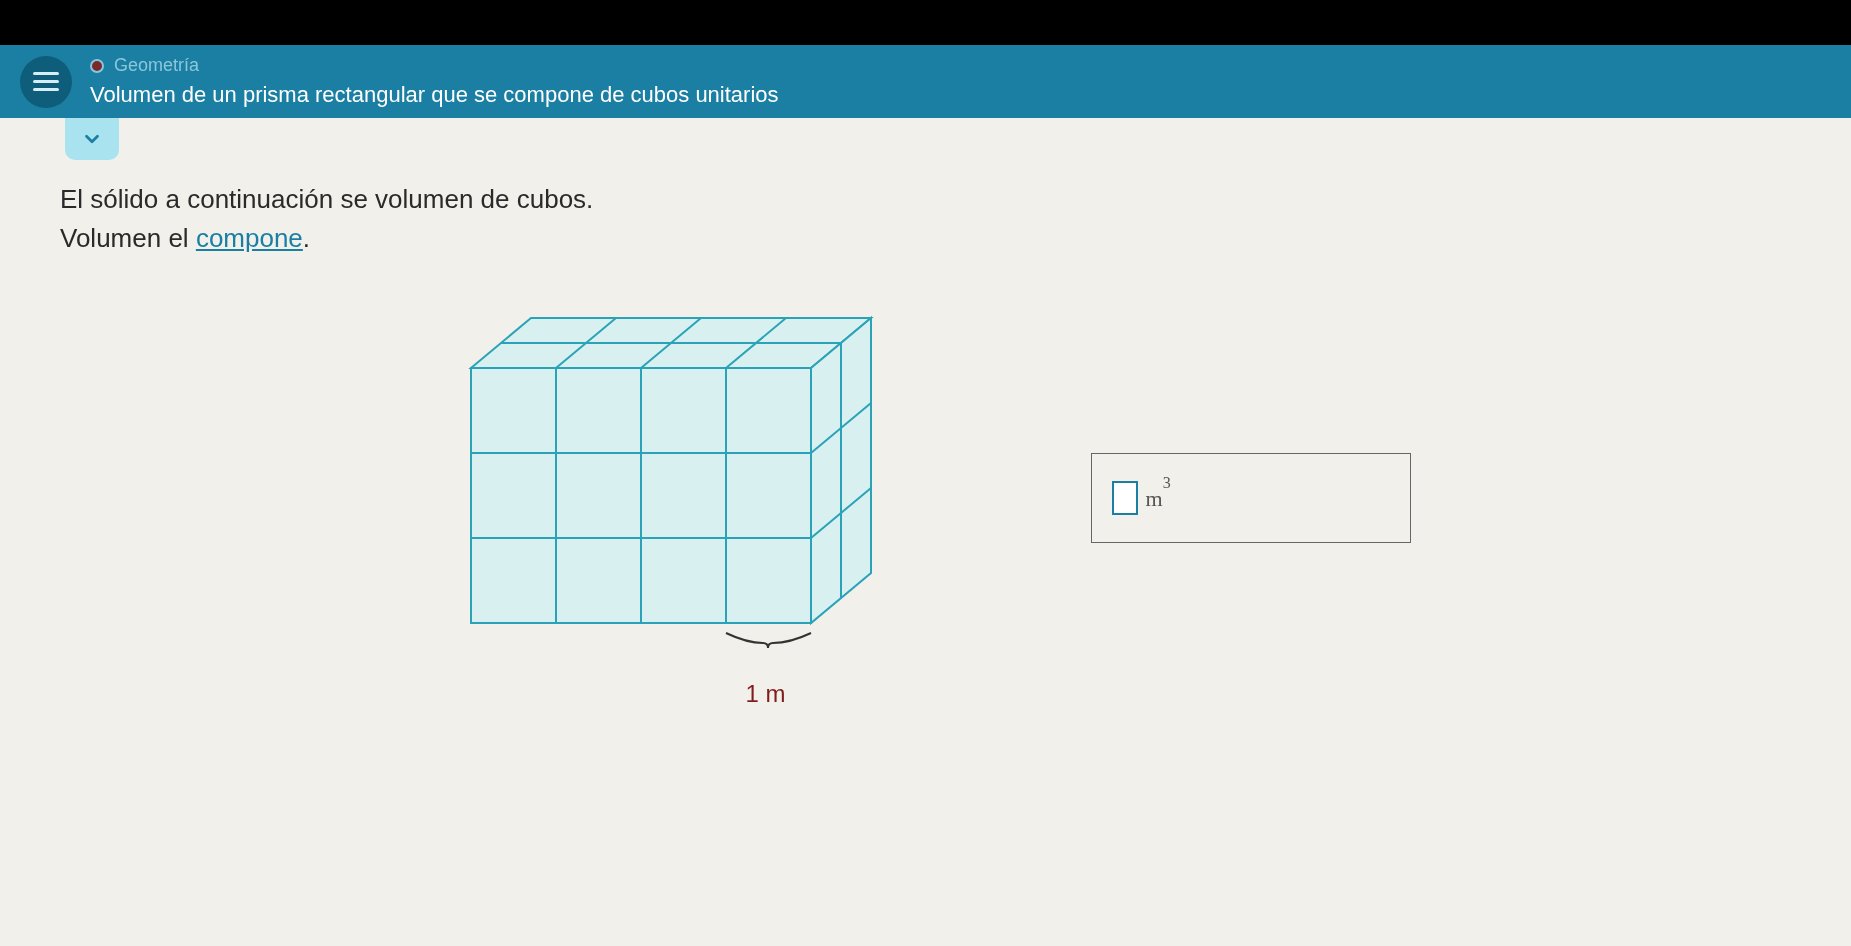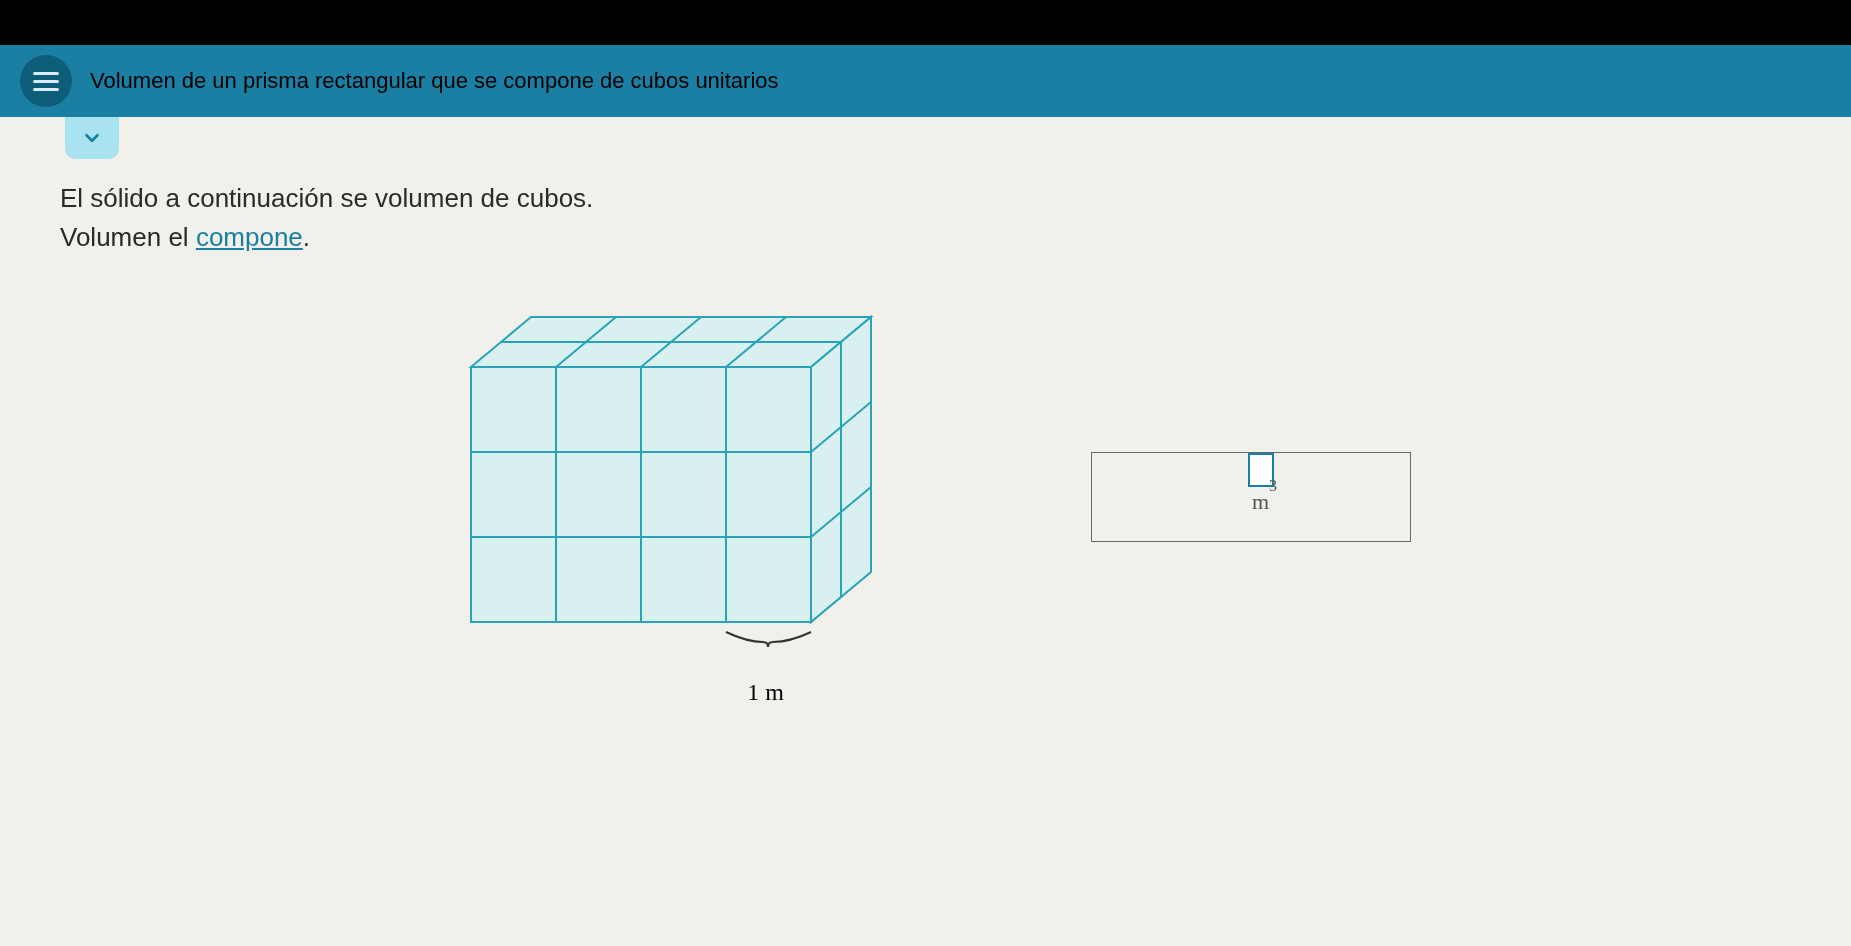--- a/index.html
+++ b/index.html
@@ -23,49 +23,48 @@
   border-radius: 50%;
   background: #0e5d7a;
   display: flex; flex-direction: column;
   align-items: center; justify-content: center;
   gap: 5px; cursor: pointer;
 }
 .menu-btn span { width: 26px; height: 3px; background: #d7eef7; border-radius: 2px; }
 .header-text { color: #bfe3ef; }
 .breadcrumb { display: flex; align-items: center; gap: 10px; font-size: 18px; color: #8bc7db; margin-bottom: 6px; }
 .record-dot { width: 14px; height: 14px; border-radius: 50%; border: 2px solid #8bc7db; background: #7a2a2a; display: inline-block; }
-.subtitle { font-size: 22px; color: #000000; }
+.subtitle { font-size: 22px; color: #ffffff; }
 .content { padding: 0 60px 30px 60px; position: relative; }
 .toggle-tab {
   width: 54px; height: 42px;
   background: #a9e3f0;
   border-radius: 0 0 10px 10px;
   display: flex; align-items: center; justify-content: center;
   margin-left: 5px; margin-bottom: 20px;
   cursor: pointer;
 }
 .toggle-tab svg { width: 22px; height: 22px; }
 .question { font-size: 26px; color: #2a2a2a; line-height: 1.5; }
 .question a { color: #1a7fa3; text-decoration: underline; cursor: pointer; }
 .figure-area {
   display: flex;
   align-items: center;
   justify-content: center;
   gap: 200px;
   margin-top: 30px;
 }
 .prism-wrap { text-align: center; }
-.prism-label { font-family: Liberation Serif, serif; font-size: 24px; color: #000000; margin-top: 8px; }
+.prism-label { font-family: Liberation Sans, sans-serif; font-size: 24px; color: #7f1d1d; margin-top: 8px; }
 .answer-box {
   border: 1px solid #666;
   width: 320px; height: 90px;
   display: flex; align-items: center;
   padding-left: 20px;
   background: #f2f0ea;
-  flex-direction: column;
 }
 .answer-input {
   width: 26px; height: 34px;
   border: 2px solid #1a7fa3;
   background: #fff;
   text-align: center;
   font-size: 18px;
 }
 .unit { font-family: 'Times New Roman', serif; font-size: 22px; color: #555; margin-left: 8px; position: relative; }
 .unit sup { font-size: 16px; position: relative; top: -10px; }
@@ -75,20 +74,24 @@
 
 <div class="topbar-black"></div>
 
 <div class="header">
   <div class="menu-btn">
     <span></span>
     <span></span>
     <span></span>
   </div>
   <div class="header-text">
+    <div class="breadcrumb">
+      <span class="record-dot"></span>
+      <span>Geometría</span>
+    </div>
     <div class="subtitle">Volumen de un prisma rectangular que se compone de cubos unitarios</div>
   </div>
 </div>
 
 <div class="content">
   <div class="toggle-tab">
     <svg viewBox="0 0 24 24">
       <path d="M6 9l6 6 6-6" stroke="#1a7fa3" stroke-width="3" fill="none" stroke-linecap="round" stroke-linejoin="round"></path>
     </svg>
   </div>

